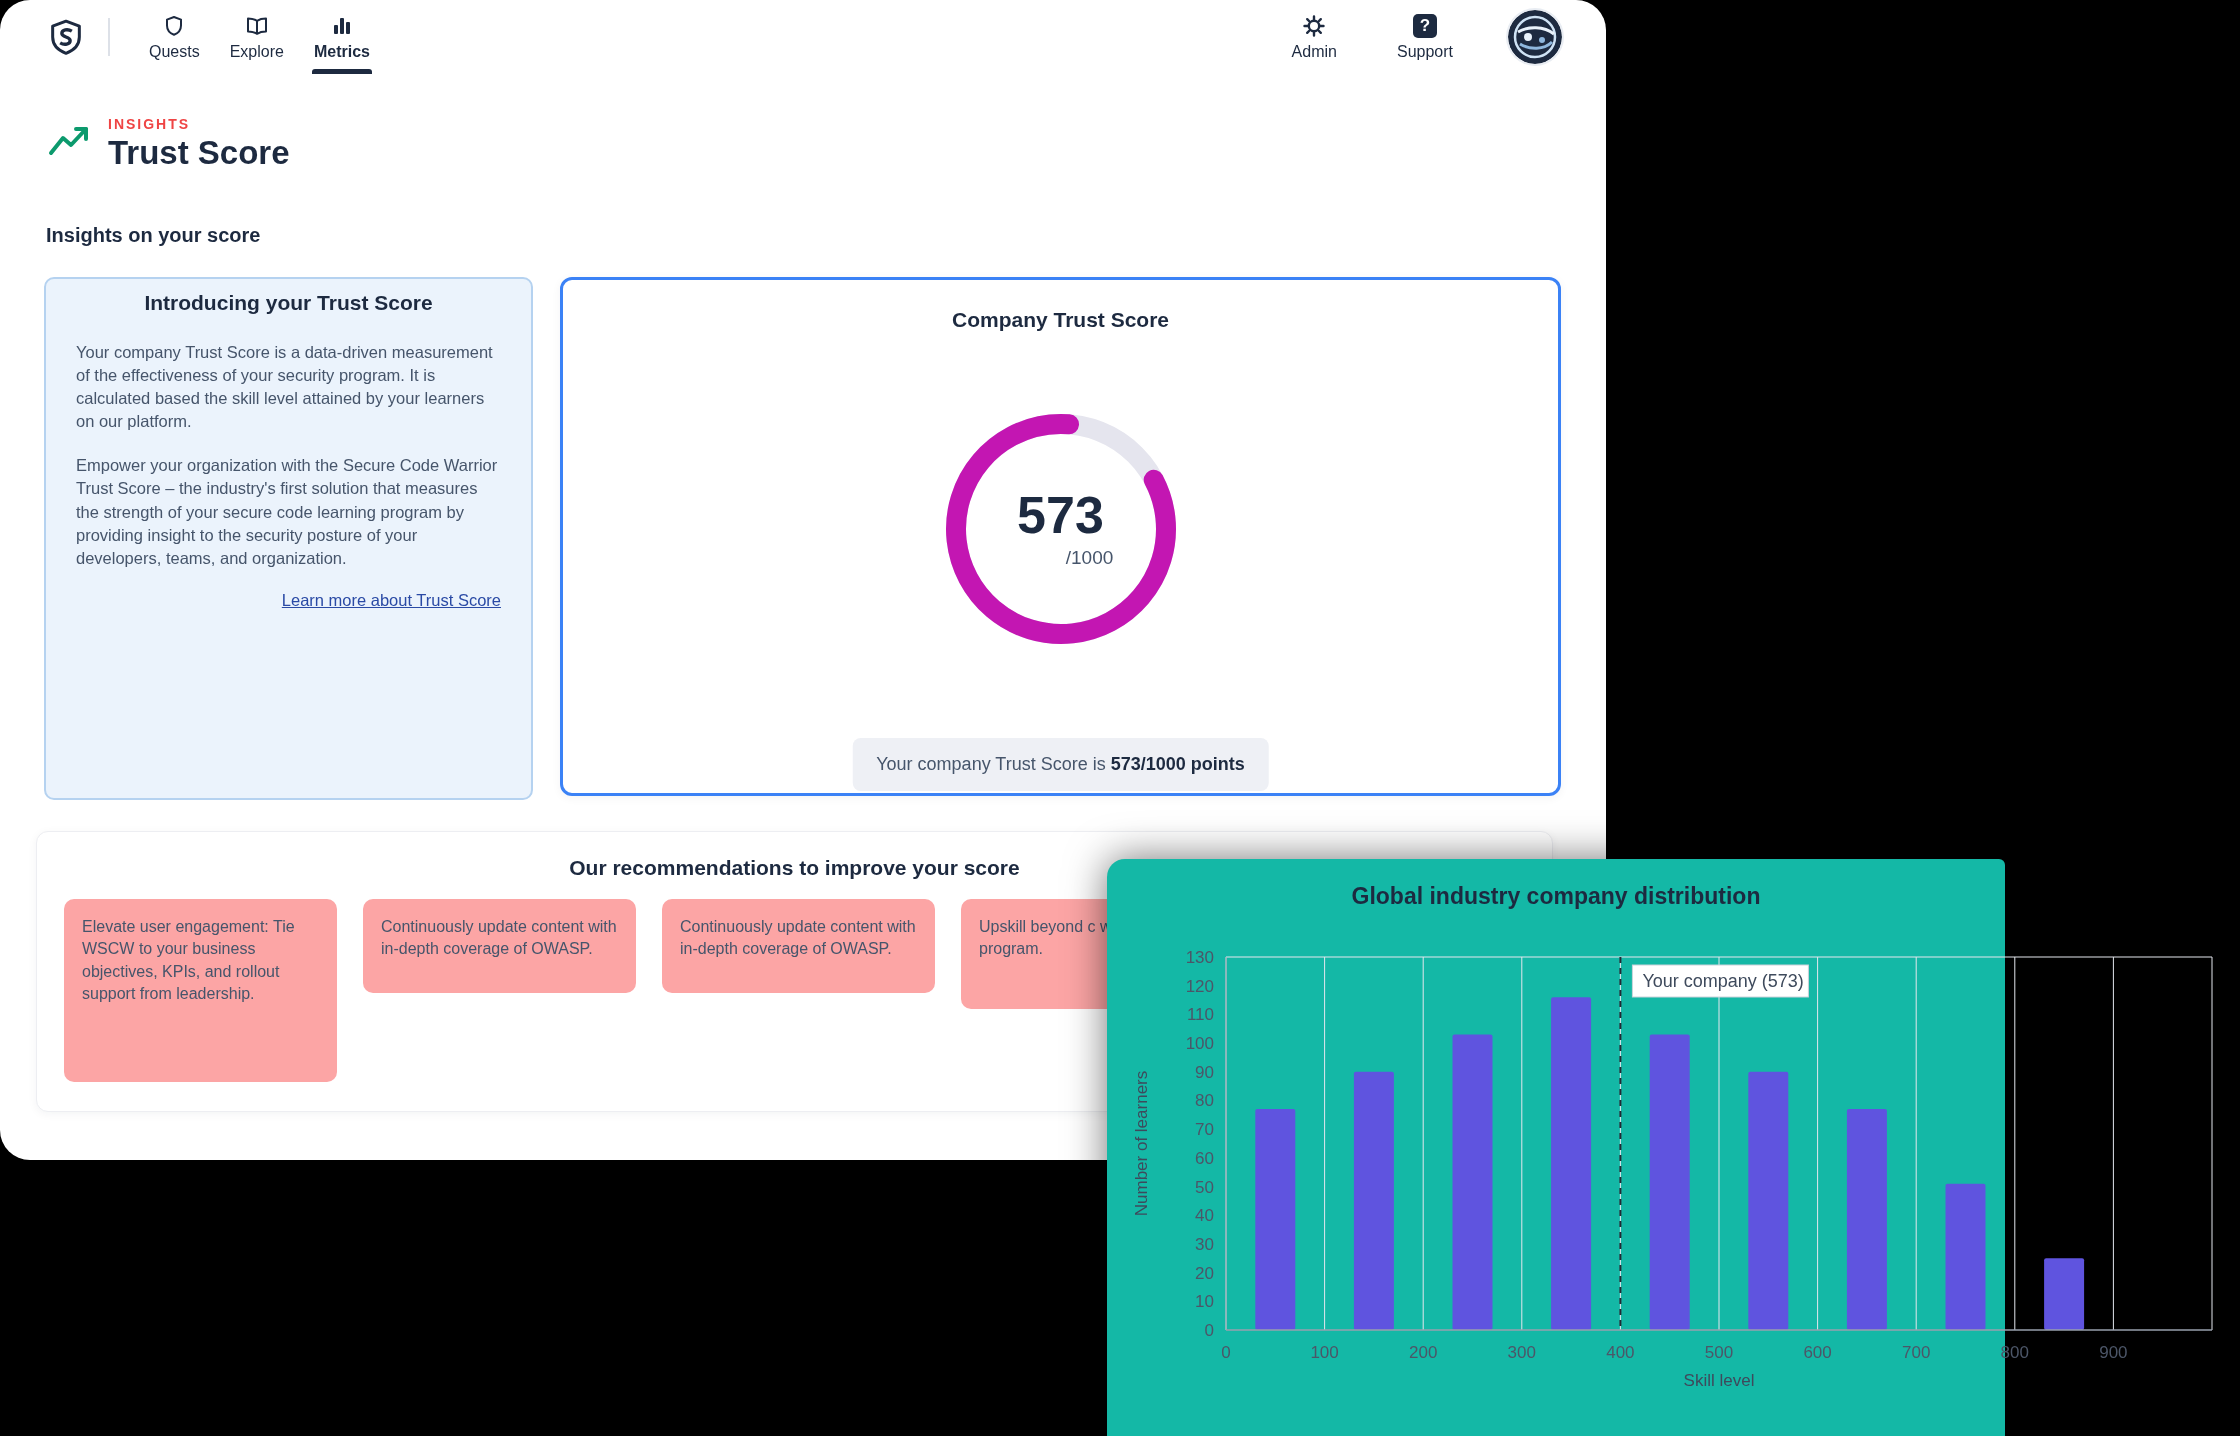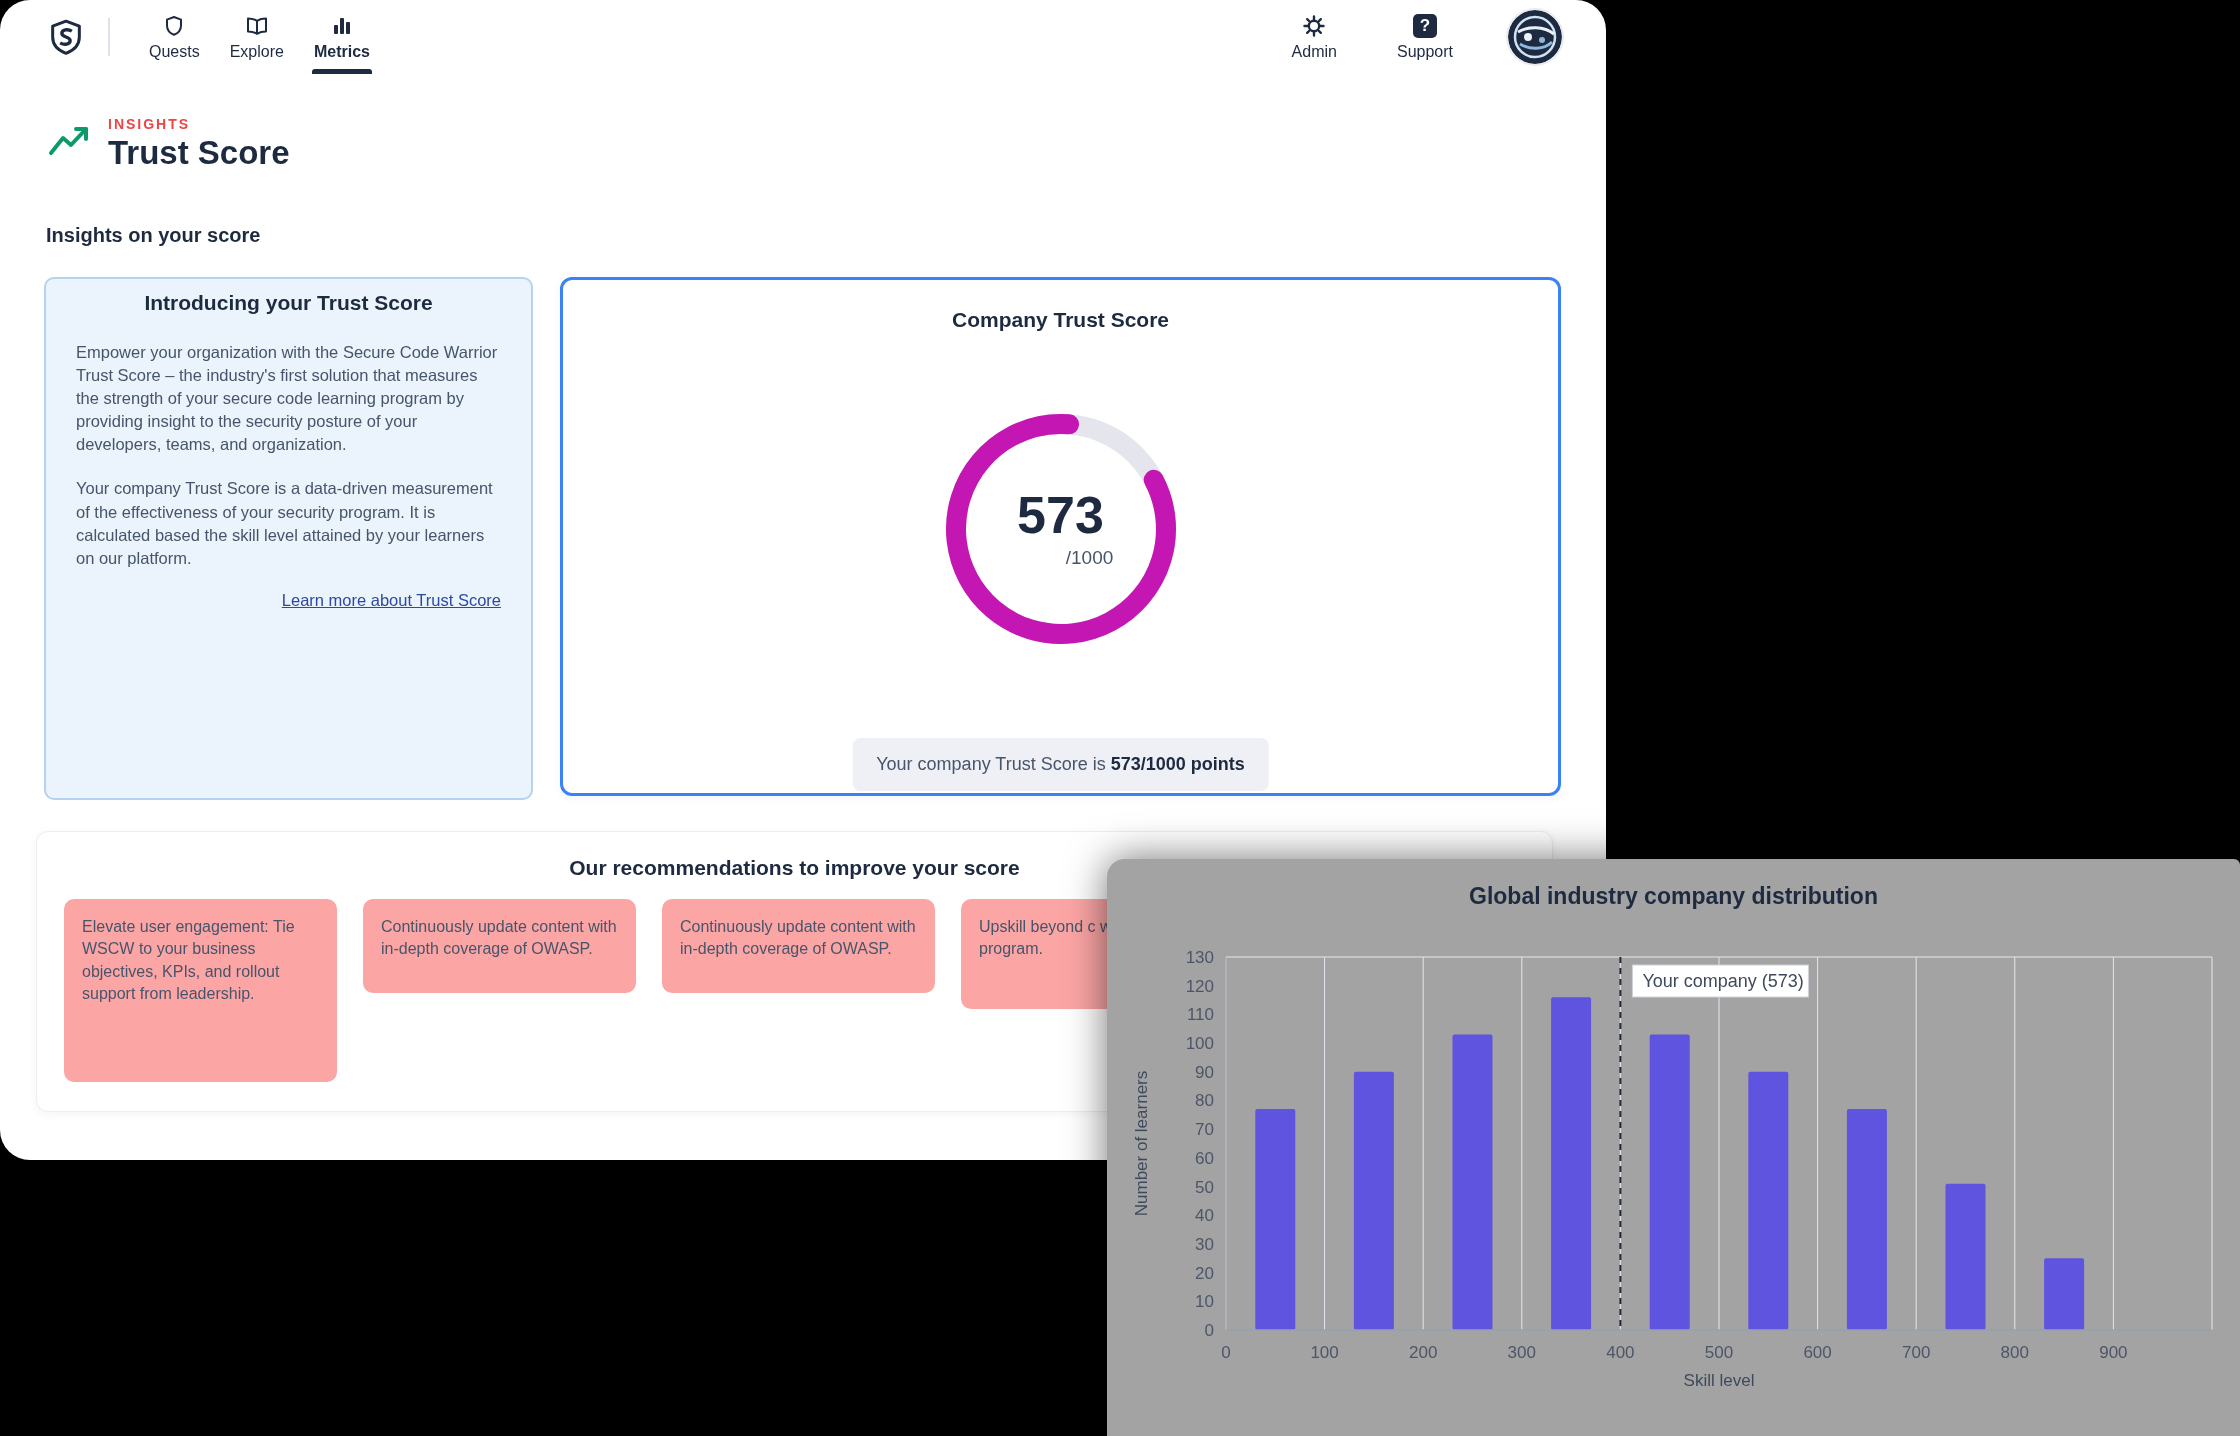--- a/index.html
+++ b/index.html
@@ -40,21 +40,21 @@
   .score-pill b{color:#1d2a40;}
   
   .reco-card{position:absolute;left:36px;top:831px;width:1517px;height:281px;box-sizing:border-box;background:#fff;border:1px solid #edeef2;border-radius:12px;box-shadow:0 2px 10px rgba(20,30,60,.05);}
   .reco-title{text-align:center;font-size:21px;font-weight:700;color:#1d2a40;margin-top:24px;}
   .tiles{position:absolute;left:27px;top:67px;display:flex;gap:26px;align-items:flex-start;}
   .tile{width:273px;box-sizing:border-box;background:#fca5a5;border-radius:10px;padding:17px 18px;font-size:16px;line-height:1.4;color:#46556b;}
   .tile-1{height:183px;}
   .tile-2,.tile-3{height:94px;}
   .tile-4{height:110px;}
   
-  .chart-card{position:absolute;left:1107px;top:859px;width:1133px;height:577px;background:#a3a3a3;border-radius:18px 6px 0 0;box-shadow:0 0 40px rgba(0,0,0,.55);}
+  .chart-card{position:absolute;left:1107px;top:859px;width:898px;height:577px;background:#14b8a6;border-radius:18px 6px 0 0;box-shadow:0 0 40px rgba(0,0,0,.55);}
   .chart-title{position:absolute;top:24px;width:100%;text-align:center;font-size:23px;font-weight:700;color:#1d2a40;}
   #dist-chart{position:absolute;left:0;top:0;font-family:inherit;}
 </style>
 </head>
 <body>
 
 <div class="main-card">
 
   <div class="nav">
     <div class="logo">
@@ -132,22 +132,22 @@
     <span>
       <div class="eyebrow">INSIGHTS</div>
       <div class="page-title">Trust Score</div>
     </span>
   </div>
 
   <div class="section-heading">Insights on your score</div>
 
   <div class="intro-card">
     <div class="intro-title">Introducing your Trust Score</div>
+    <p>Your company Trust Score is a data-driven measurement of the effectiveness of your security program. It is calculated based the skill level attained by your learners on our platform.</p>
     <p>Empower your organization with the Secure Code Warrior Trust Score – the industry's first solution that measures the strength of your secure code learning program by providing insight to the security posture of your developers, teams, and organization.</p>
-    <p>Your company Trust Score is a data-driven measurement of the effectiveness of your security program. It is calculated based the skill level attained by your learners on our platform.</p>
     <a class="intro-link">Learn more about Trust Score</a>
   </div>
 
   <div class="score-card">
     <div class="score-card-title">Company Trust Score</div>
     <div class="donut-wrap">
       <svg width="244" height="244" viewBox="0 0 244 244">
         <circle cx="122" cy="122" r="105" fill="none" stroke="#e5e5ee" stroke-width="20"></circle>
         <circle cx="122" cy="122" r="105" fill="none" stroke="#c316b2" stroke-width="20" pathLength="100" stroke-dasharray="84 16" stroke-linecap="round" transform="rotate(-28 122 122)"></circle>
       </svg>

